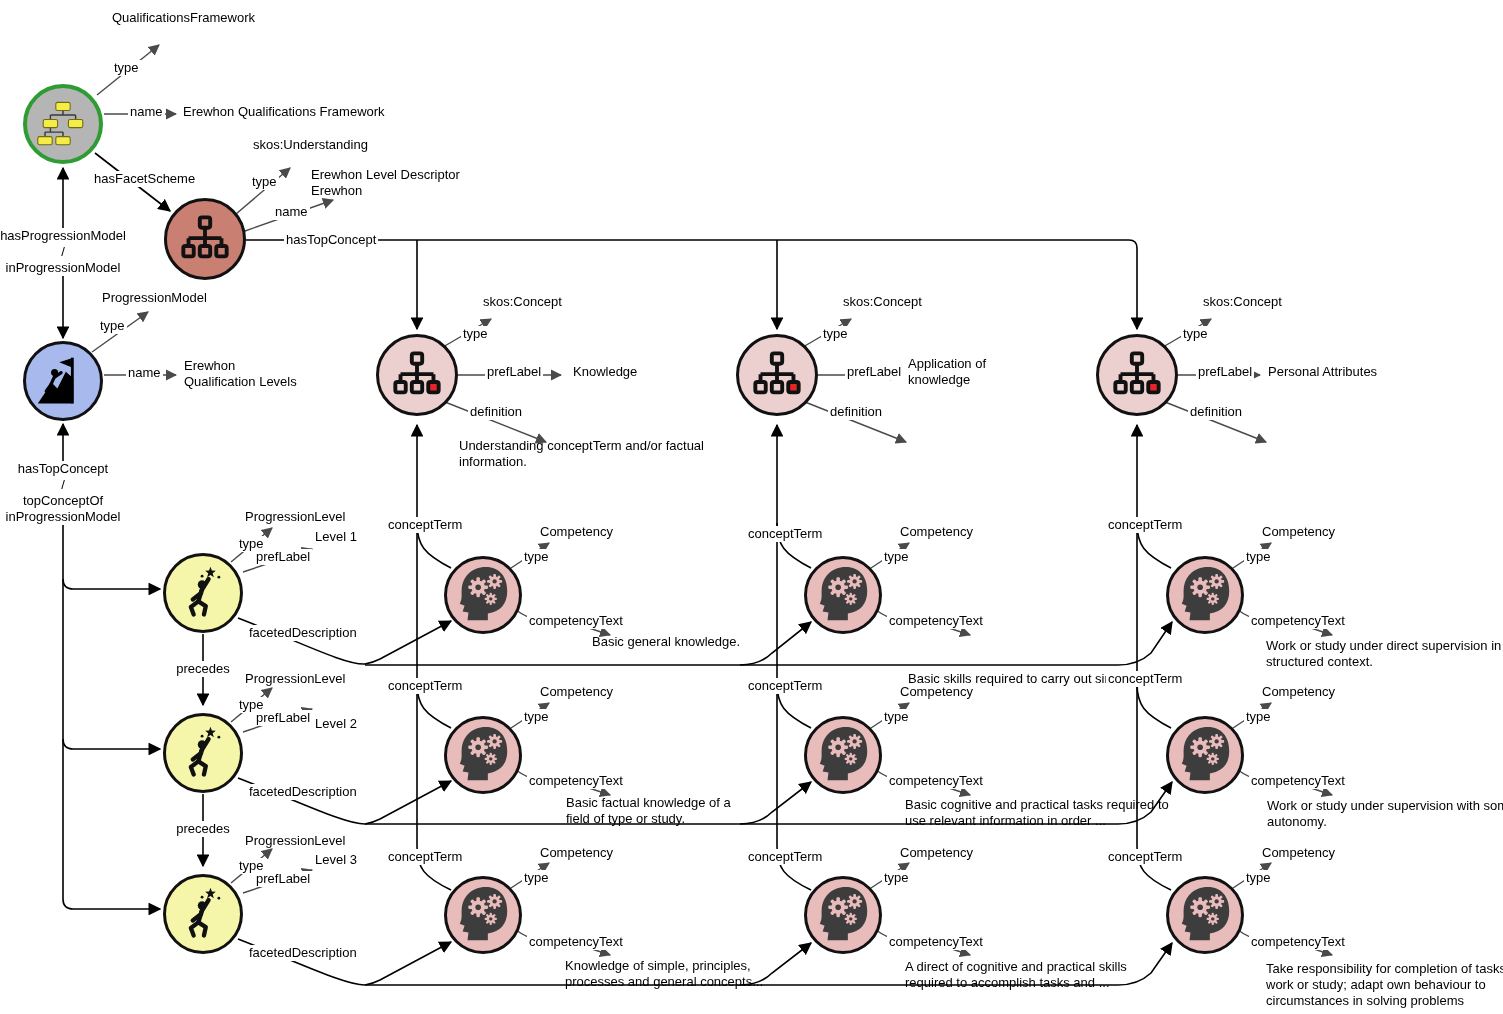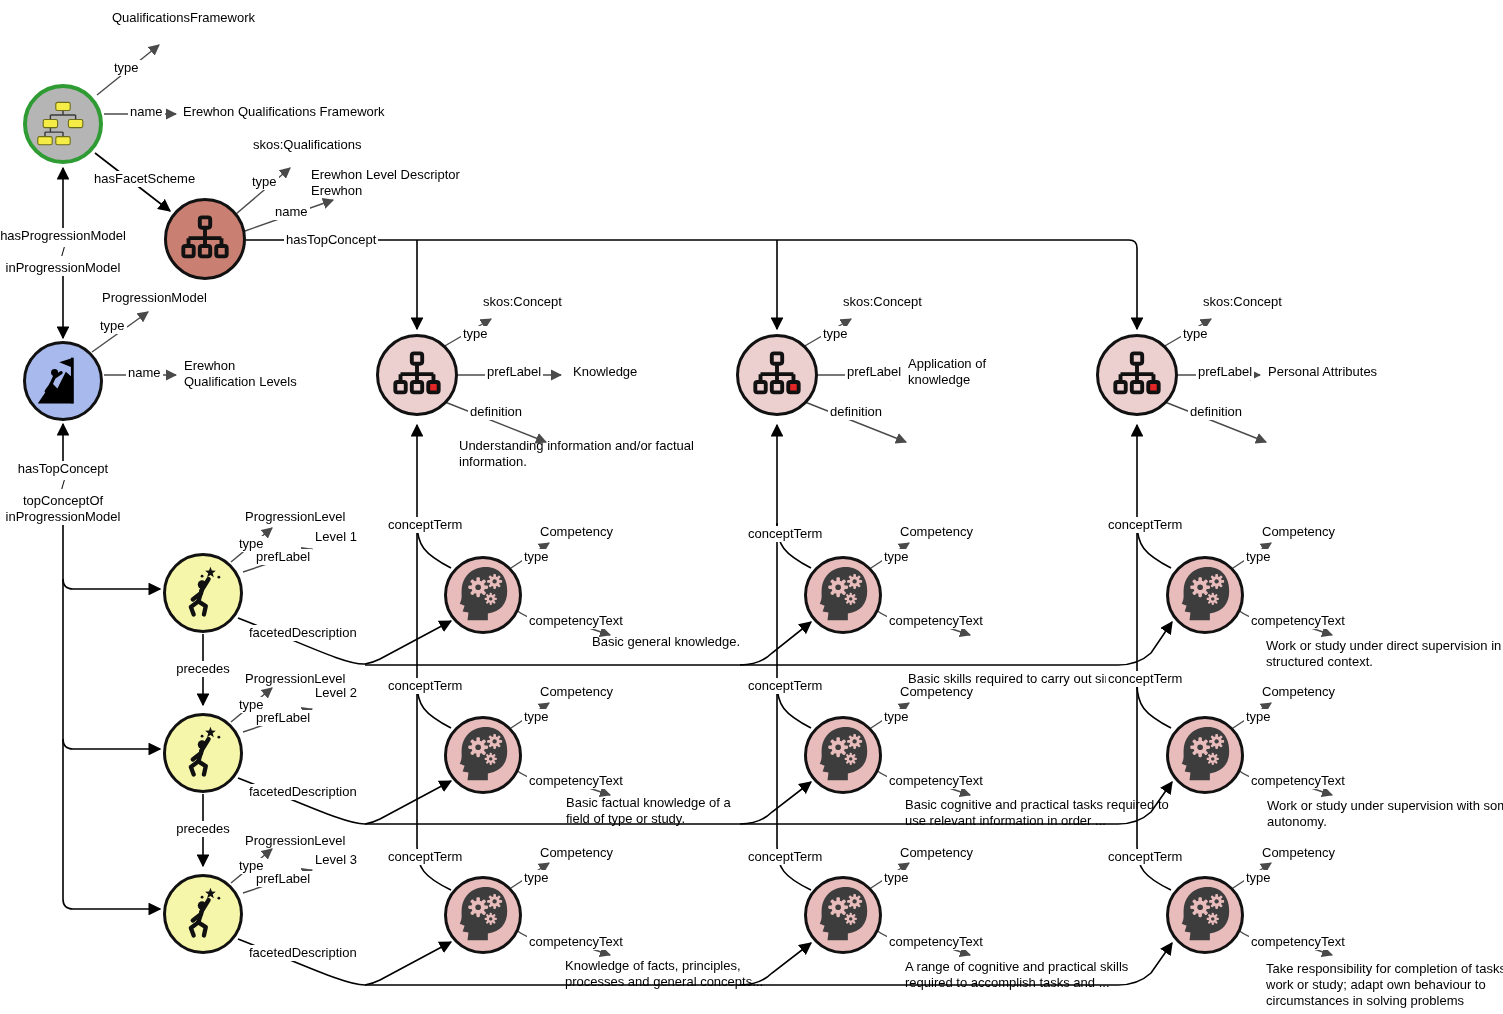--- a/index.html
+++ b/index.html
@@ -324,21 +324,21 @@
         <use href="#sym-brain"></use>
       </svg>
     </div>
 
   <div class="lbl" style="left:112px;top:10px">QualificationsFramework</div>
   <div class="lbl bg" style="left:112px;top:60px">type</div>
   <div class="lbl bg" style="left:128px;top:104px">name</div>
   <div class="lbl" style="left:183px;top:104px">Erewhon Qualifications Framework</div>
   <div class="lbl bg" style="left:92px;top:171px">hasFacetScheme</div>
 
-  <div class="lbl" style="left:253px;top:137px">skos:Qualifications</div>
+  <div class="lbl" style="left:253px;top:137px">skos:Understanding</div>
   <div class="lbl bg" style="left:250px;top:174px">type</div>
   <div class="lbl" style="left:311px;top:167px">
       <div>Erewhon Level Descriptor</div>
       <div>Erewhon</div>
     </div>
   <div class="lbl bg" style="left:273px;top:204px">name</div>
   <div class="lbl bg" style="left:284px;top:232px">hasTopConcept</div>
 
   <div class="lbl ctr bg" style="left:63px;top:228px">
       <div>hasProgressionModel</div>
@@ -360,21 +360,21 @@
     </div>
 
   <div class="lbl" style="left:483px;top:294px">skos:Concept</div>
   <div class="lbl bg" style="left:461px;top:326px">type</div>
   <div class="lbl bg" style="left:485px;top:364px">prefLabel</div>
   <div class="lbl" style="left:573px;top:364px">
       <div>Knowledge</div>
     </div>
   <div class="lbl bg" style="left:468px;top:404px">definition</div>
   <div class="lbl" style="left:459px;top:438px">
-      <div>Understanding information and/or factual</div>
+      <div>Understanding conceptTerm and/or factual</div>
       <div>information.</div>
     </div>
 
   <div class="lbl" style="left:843px;top:294px">skos:Concept</div>
   <div class="lbl bg" style="left:821px;top:326px">type</div>
   <div class="lbl bg" style="left:845px;top:364px">prefLabel</div>
   <div class="lbl" style="left:908px;top:356px">
       <div>Application of</div>
       <div>knowledge</div>
     </div>
@@ -390,21 +390,21 @@
 
   <div class="lbl" style="left:245px;top:509px">ProgressionLevel</div>
   <div class="lbl bg" style="left:237px;top:536px">type</div>
   <div class="lbl" style="left:315px;top:529px">Level 1</div>
   <div class="lbl bg" style="left:254px;top:549px">prefLabel</div>
   <div class="lbl bg" style="left:247px;top:625px">facetedDescription</div>
   <div class="lbl ctr bg" style="left:203px;top:661px">precedes</div>
 
   <div class="lbl" style="left:245px;top:671px">ProgressionLevel</div>
   <div class="lbl bg" style="left:237px;top:697px">type</div>
-  <div class="lbl" style="left:315px;top:685px">Level 2</div>
+  <div class="lbl" style="left:315px;top:716px">Level 2</div>
   <div class="lbl bg" style="left:254px;top:710px">prefLabel</div>
   <div class="lbl bg" style="left:247px;top:784px">facetedDescription</div>
   <div class="lbl ctr bg" style="left:203px;top:821px">precedes</div>
 
   <div class="lbl" style="left:245px;top:833px">ProgressionLevel</div>
   <div class="lbl bg" style="left:237px;top:858px">type</div>
   <div class="lbl" style="left:315px;top:852px">Level 3</div>
   <div class="lbl bg" style="left:254px;top:871px">prefLabel</div>
   <div class="lbl bg" style="left:247px;top:945px">facetedDescription</div>
 
@@ -458,30 +458,30 @@
   <div class="lbl" style="left:1267px;top:798px">
       <div>Work or study under supervision with some</div>
       <div>autonomy.</div>
     </div>
 
   <div class="lbl bg" style="left:386px;top:849px">conceptTerm</div>
   <div class="lbl" style="left:540px;top:845px">Competency</div>
   <div class="lbl bg" style="left:522px;top:870px">type</div>
   <div class="lbl bg" style="left:527px;top:934px">competencyText</div>
   <div class="lbl" style="left:565px;top:958px">
-      <div>Knowledge of facts, principles,</div>
+      <div>Knowledge of simple, principles,</div>
       <div>processes and general concepts...</div>
     </div>
 
   <div class="lbl bg" style="left:746px;top:849px">conceptTerm</div>
   <div class="lbl" style="left:900px;top:845px">Competency</div>
   <div class="lbl bg" style="left:882px;top:870px">type</div>
   <div class="lbl bg" style="left:887px;top:934px">competencyText</div>
   <div class="lbl" style="left:905px;top:959px">
-      <div>A range of cognitive and practical skills</div>
+      <div>A direct of cognitive and practical skills</div>
       <div>required to accomplish tasks and ...</div>
     </div>
 
   <div class="lbl bg" style="left:1106px;top:849px">conceptTerm</div>
   <div class="lbl" style="left:1262px;top:845px">Competency</div>
   <div class="lbl bg" style="left:1244px;top:870px">type</div>
   <div class="lbl bg" style="left:1249px;top:934px">competencyText</div>
   <div class="lbl" style="left:1266px;top:961px">
       <div>Take responsibility for completion of tasks in</div>
       <div>work or study; adapt own behaviour to</div>

